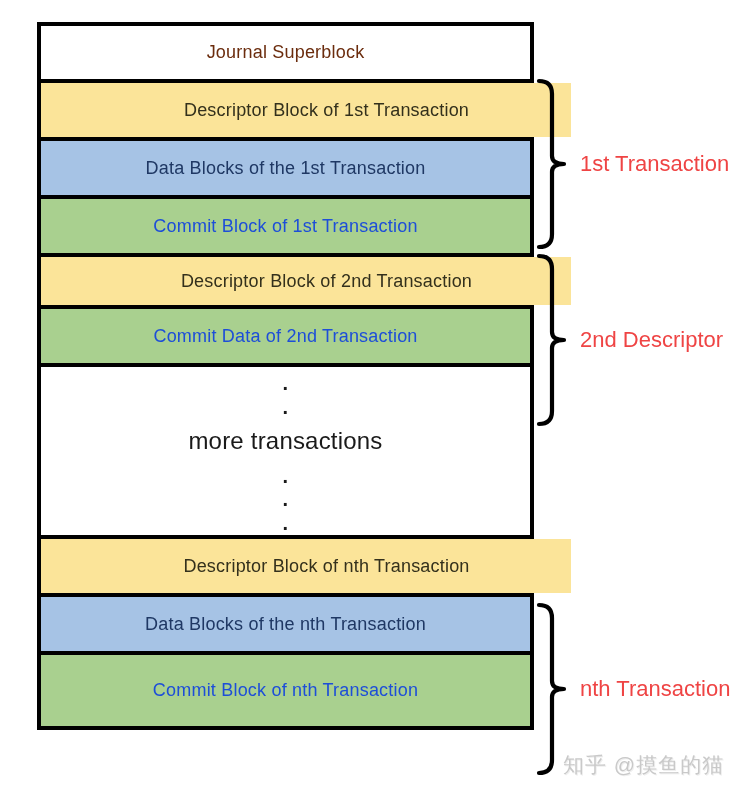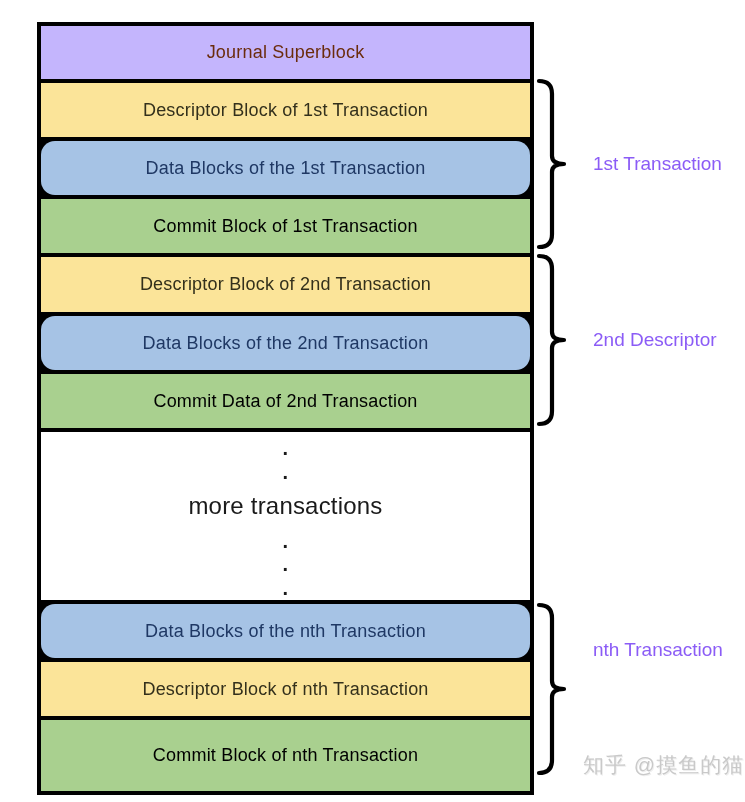--- a/index.html
+++ b/index.html
@@ -28,25 +28,25 @@
   }
   .block {
     width: 100%;
     display: flex;
     align-items: center;
     justify-content: center;
     text-align: center;
     font-size: 18px;
     letter-spacing: 0.2px;
   }
-  .block-orange { background: #c4b5fd; color: #6B2C0D; height: 53px; }
-  .block-yellow { background: #FBE499; color: #33301C; height: 54px; }
-  .block-blue   { background: #A6C3E5; color: #1F3864; height: 54px; border-radius: 14px; }
-  .block-green  { background: #A9D08F; color: #000000; height: 54px; }
-  .block-yellow.h55 { height: 55px; }
+  .block-orange { background: #ffffff; color: #6B2C0D; height: 53px; }
+  .block-yellow { background: #FBE499; color: #33301C; height: 54px; padding-left: 41px; }
+  .block-blue   { background: #A6C3E5; color: #1F3864; height: 54px; }
+  .block-green  { background: #A9D08F; color: #1d4ed8; height: 54px; }
+  .block-yellow.h55 { height: 48px; }
   .block-green.h56  { height: 71px; }
   .block-white {
     background: #ffffff;
     color: #1A1A1A;
     height: 168px;
     flex-direction: column;
     justify-content: space-between;
     padding: 13px 0 9px 0;
     box-sizing: border-box;
   }
@@ -65,35 +65,33 @@
     position: absolute;
     left: 536px;
     width: 34px;
   }
   .brace svg { display: block; width: 34px; height: 100%; }
   .txn-label {
     position: absolute;
     left: 580px;
     height: 24px;
     line-height: 24px;
-    font-size: 19px;
-    color: #8b5cf6;
+    font-size: 22px;
+    color: #ef4444;
     white-space: nowrap;
-    margin-left: 13px;
   }
   .watermark {
     position: absolute;
     left: 563px;
     top: 751px;
     font-size: 21px;
     color: #C9C9C9;
     letter-spacing: 1px;
     white-space: nowrap;
     text-shadow: 1px 1px 0 #efefef;
-    margin-left: 20px;
   }
 </style>
 </head>
 <body>
 
 <div class="stage">
 
   <div class="column">
     <div class="block block-orange">
       <span>Journal Superblock</span>
@@ -103,39 +101,36 @@
     </div>
     <div class="block block-blue">
       <span>Data Blocks of the 1st Transaction</span>
     </div>
     <div class="block block-green">
       <span>Commit Block of 1st Transaction</span>
     </div>
     <div class="block block-yellow h55">
       <span>Descriptor Block of 2nd Transaction</span>
     </div>
-    <div class="block block-blue">
-      <span>Data Blocks of the 2nd Transaction</span>
-    </div>
     <div class="block block-green">
       <span>Commit Data of 2nd Transaction</span>
     </div>
     <div class="block block-white">
       <span class="dot">.</span>
       <span class="dot">.</span>
       <span class="more-label">more transactions</span>
       <span class="dot">.</span>
       <span class="dot">.</span>
       <span class="dot">.</span>
     </div>
+    <div class="block block-yellow">
+      <span>Descriptor Block of nth Transaction</span>
+    </div>
     <div class="block block-blue">
       <span>Data Blocks of the nth Transaction</span>
-    </div>
-    <div class="block block-yellow">
-      <span>Descriptor Block of nth Transaction</span>
     </div>
     <div class="block block-green h56">
       <span>Commit Block of nth Transaction</span>
     </div>
   </div>
 
   <div class="brace" style="top:78px; height:172px;">
     <svg viewBox="0 0 34 174" preserveAspectRatio="none">
       <path d="M 3 3 Q 16 3 16 16 L 16 79 Q 16 87 28 87 Q 16 87 16 95 L 16 158 Q 16 171 3 171" fill="none" stroke="#000000" stroke-width="4.2" stroke-linecap="round" stroke-linejoin="round"></path>
     </svg>
@@ -146,17 +141,17 @@
     </svg>
   </div>
   <div class="brace" style="top:602px; height:174px;">
     <svg viewBox="0 0 34 174" preserveAspectRatio="none">
       <path d="M 3 3 Q 16 3 16 16 L 16 79 Q 16 87 28 87 Q 16 87 16 95 L 16 158 Q 16 171 3 171" fill="none" stroke="#000000" stroke-width="4.2" stroke-linecap="round" stroke-linejoin="round"></path>
     </svg>
   </div>
 
   <div class="txn-label" style="top:152px;">1st Transaction</div>
   <div class="txn-label" style="top:328px;">2nd Descriptor</div>
-  <div class="txn-label" style="top:638px;">nth Transaction</div>
+  <div class="txn-label" style="top:677px;">nth Transaction</div>
 
   <div class="watermark">知乎 @摸鱼的猫</div>
 
 </div>
 
 </body></html>

